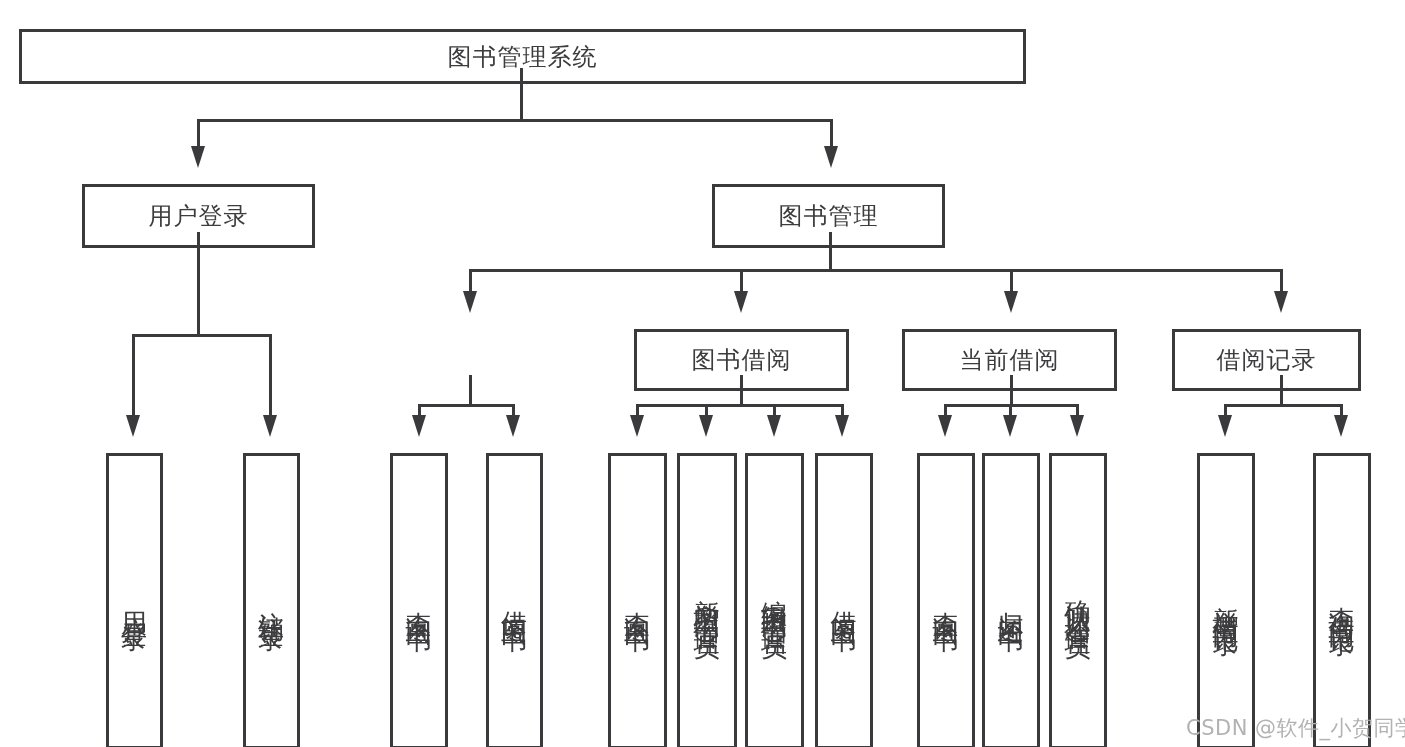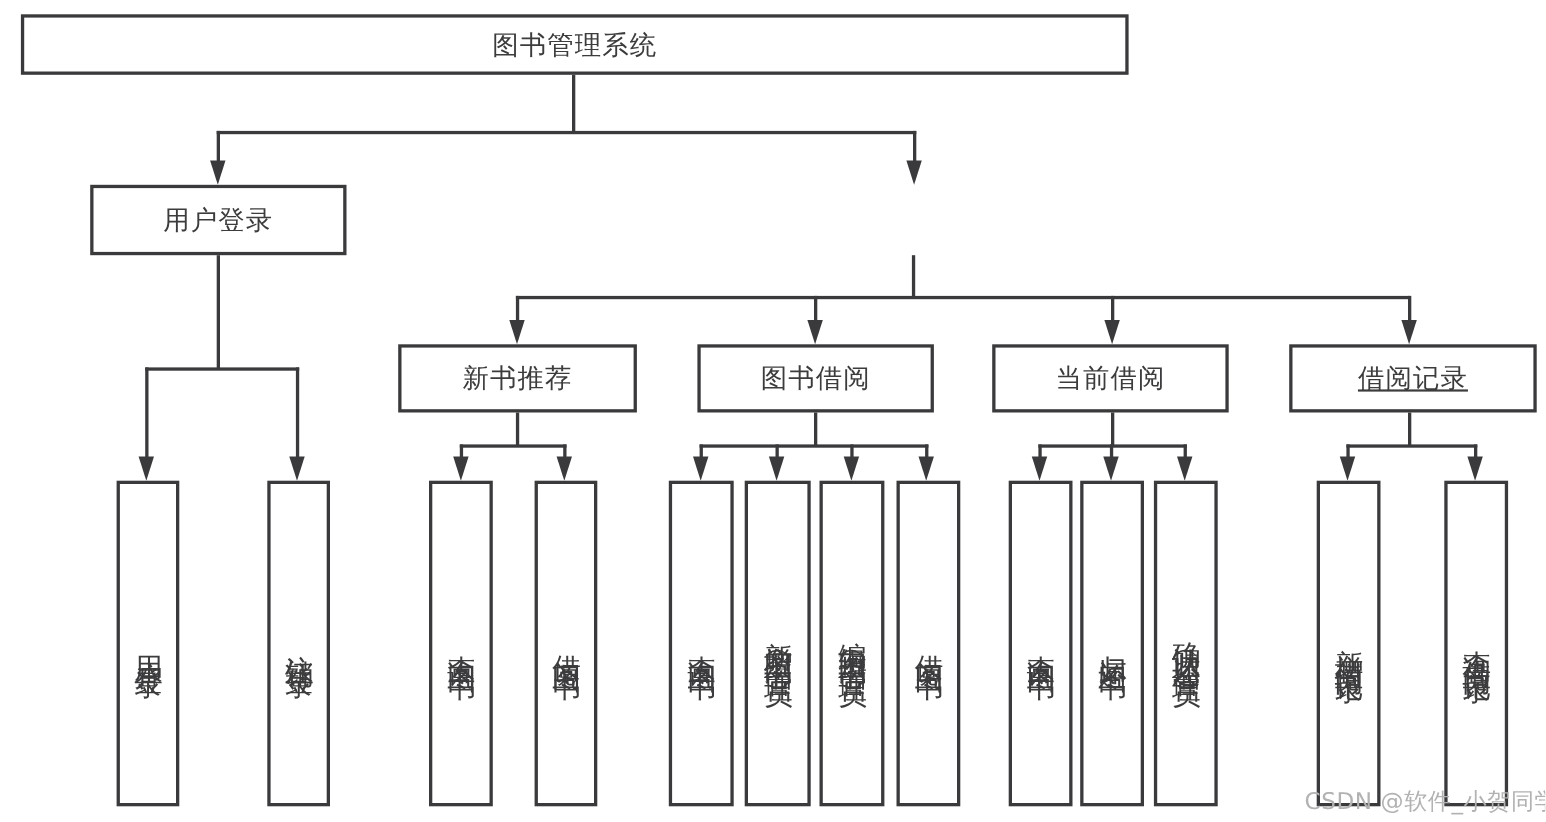--- a/index.html
+++ b/index.html
@@ -19,20 +19,21 @@
   }
   .box {
     position: absolute;
     box-sizing: border-box;
     border: 3px solid var(--line);
     background: #ffffff;
     display: flex;
     align-items: center;
     justify-content: center;
     text-align: center;
+    margin-top: 16px;
   }
   .box.h {
     font-size: 24px;
     letter-spacing: 1px;
   }
   .box.v {
     writing-mode: vertical-rl;
     text-orientation: mixed;
     font-size: 26px;
     letter-spacing: 5px;
@@ -76,43 +77,43 @@
 
   <div class="vl" style="left:520px; top:68px; height:52px;"></div>
   <div class="hl" style="left:197px; top:119px; width:636px;"></div>
 
   <div class="vl" style="left:197px; top:119px; height:30px;"></div>
   <div class="arrow" style="left:191px; top:146px;"></div>
   <div class="vl" style="left:830px; top:119px; height:30px;"></div>
   <div class="arrow" style="left:824px; top:146px;"></div>
 
   <div class="box h" style="left:82px; top:168px; width:233px; height:64px;">用户登录</div>
+  <div class="box h" style="left:712px; top:168px; width:233px; height:64px;">图书管理</div>
 
   <div class="vl" style="left:197px; top:232px; height:104px;"></div>
   <div class="hl" style="left:132px; top:334px; width:140px;"></div>
   <div class="vl" style="left:132px; top:334px; height:83px;"></div>
   <div class="arrow" style="left:126px; top:415px;"></div>
   <div class="vl" style="left:269px; top:334px; height:83px;"></div>
   <div class="arrow" style="left:263px; top:415px;"></div>
 
   <div class="vl" style="left:829px; top:232px; height:39px;"></div>
   <div class="hl" style="left:469px; top:269px; width:813px;"></div>
   <div class="vl" style="left:469px; top:269px; height:26px;"></div>
   <div class="arrow" style="left:463px; top:291px;"></div>
   <div class="vl" style="left:740px; top:269px; height:26px;"></div>
   <div class="arrow" style="left:734px; top:291px;"></div>
   <div class="vl" style="left:1010px; top:269px; height:26px;"></div>
   <div class="arrow" style="left:1004px; top:291px;"></div>
   <div class="vl" style="left:1280px; top:269px; height:26px;"></div>
   <div class="arrow" style="left:1274px; top:291px;"></div>
 
-  <div class="box h" style="left:362px; top:313px; width:217px; height:62px;">新书推荐</div>
   <div class="box h" style="left:902px; top:313px; width:215px; height:62px;">当前借阅</div>
   <div class="box h" style="left:634px; top:313px; width:215px; height:62px;">图书借阅</div>
-  <div class="box h" style="left:1172px; top:313px; width:225px; height:62px;text-decoration:underline;">借阅记录</div>
+  <div class="box h" style="left:1172px; top:313px; width:189px; height:62px;">借阅记录</div>
 
   <div class="vl" style="left:469px; top:375px; height:31px;"></div>
   <div class="hl" style="left:418px; top:404px; width:97px;"></div>
   <div class="vl" style="left:418px; top:404px; height:14px;"></div>
   <div class="arrow" style="left:412px; top:415px;"></div>
   <div class="vl" style="left:512px; top:404px; height:14px;"></div>
   <div class="arrow" style="left:506px; top:415px;"></div>
 
   <div class="vl" style="left:740px; top:375px; height:31px;"></div>
   <div class="hl" style="left:636px; top:404px; width:208px;"></div>

